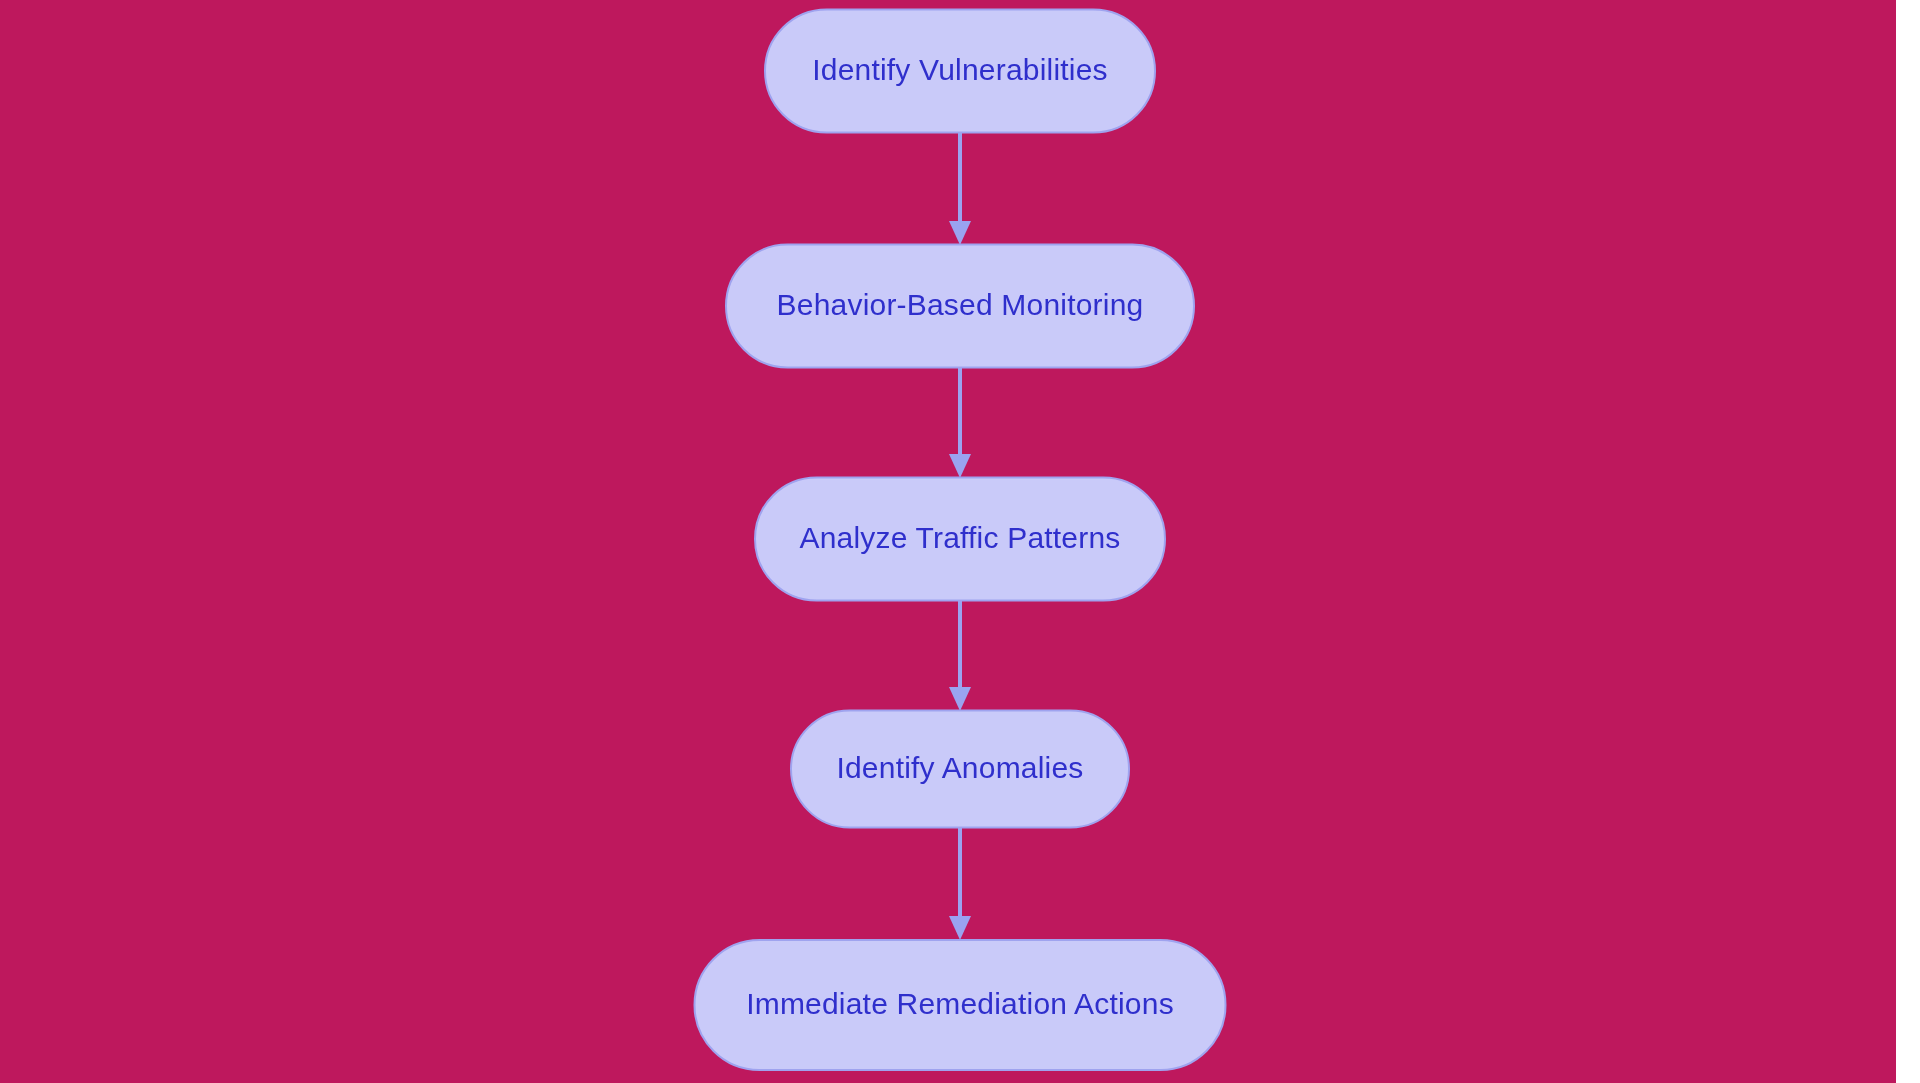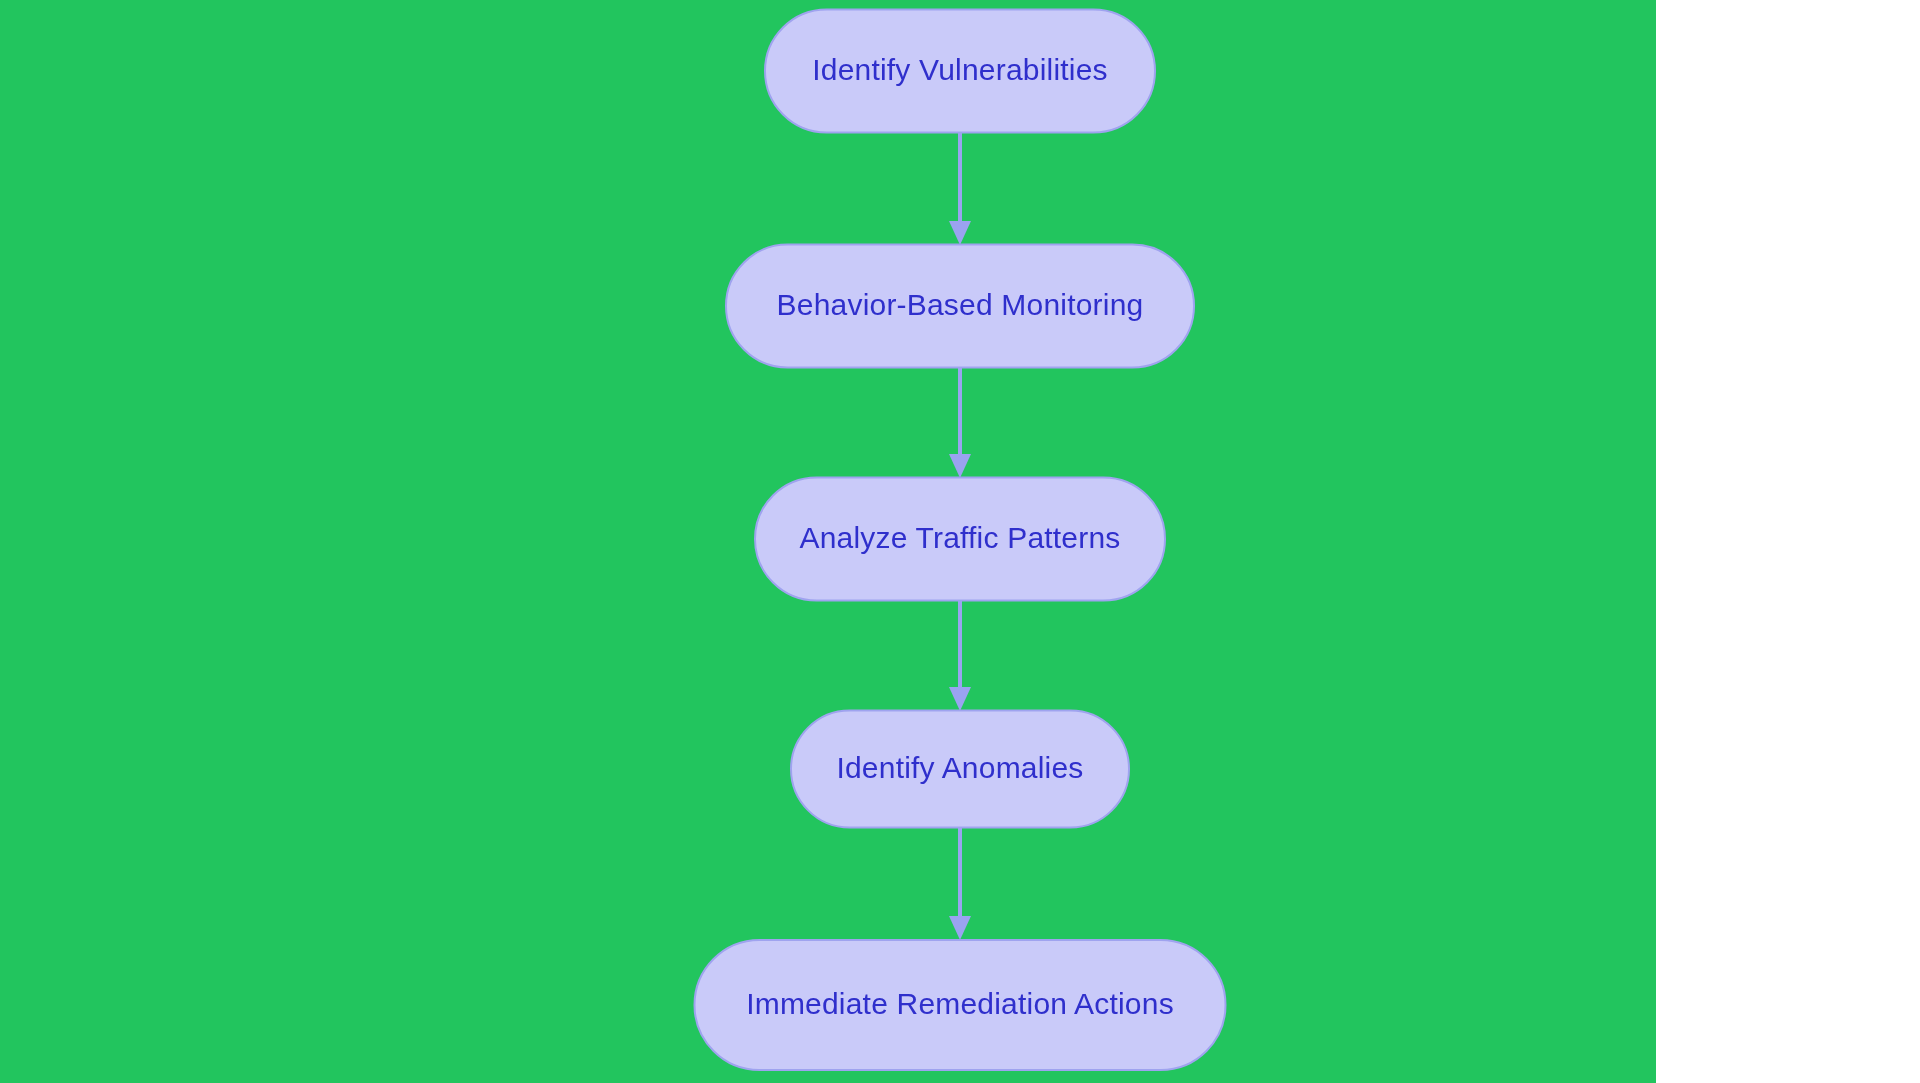--- a/index.html
+++ b/index.html
@@ -6,23 +6,23 @@
   html, body {
     margin: 0;
     padding: 0;
     background: #ffffff;
   }
   body {
     font-family: "Liberation Sans", sans-serif;
   }
   #canvas {
     position: relative;
-    width: 1656px;
+    width: 1896px;
     height: 1083px;
-    background: #22c55e;
+    background: #be185d;
     overflow: hidden;
   }
   #flow-svg {
     position: absolute;
     top: 0;
     left: 0;
     width: 1920px;
     height: 1083px;
     display: block;
   }

